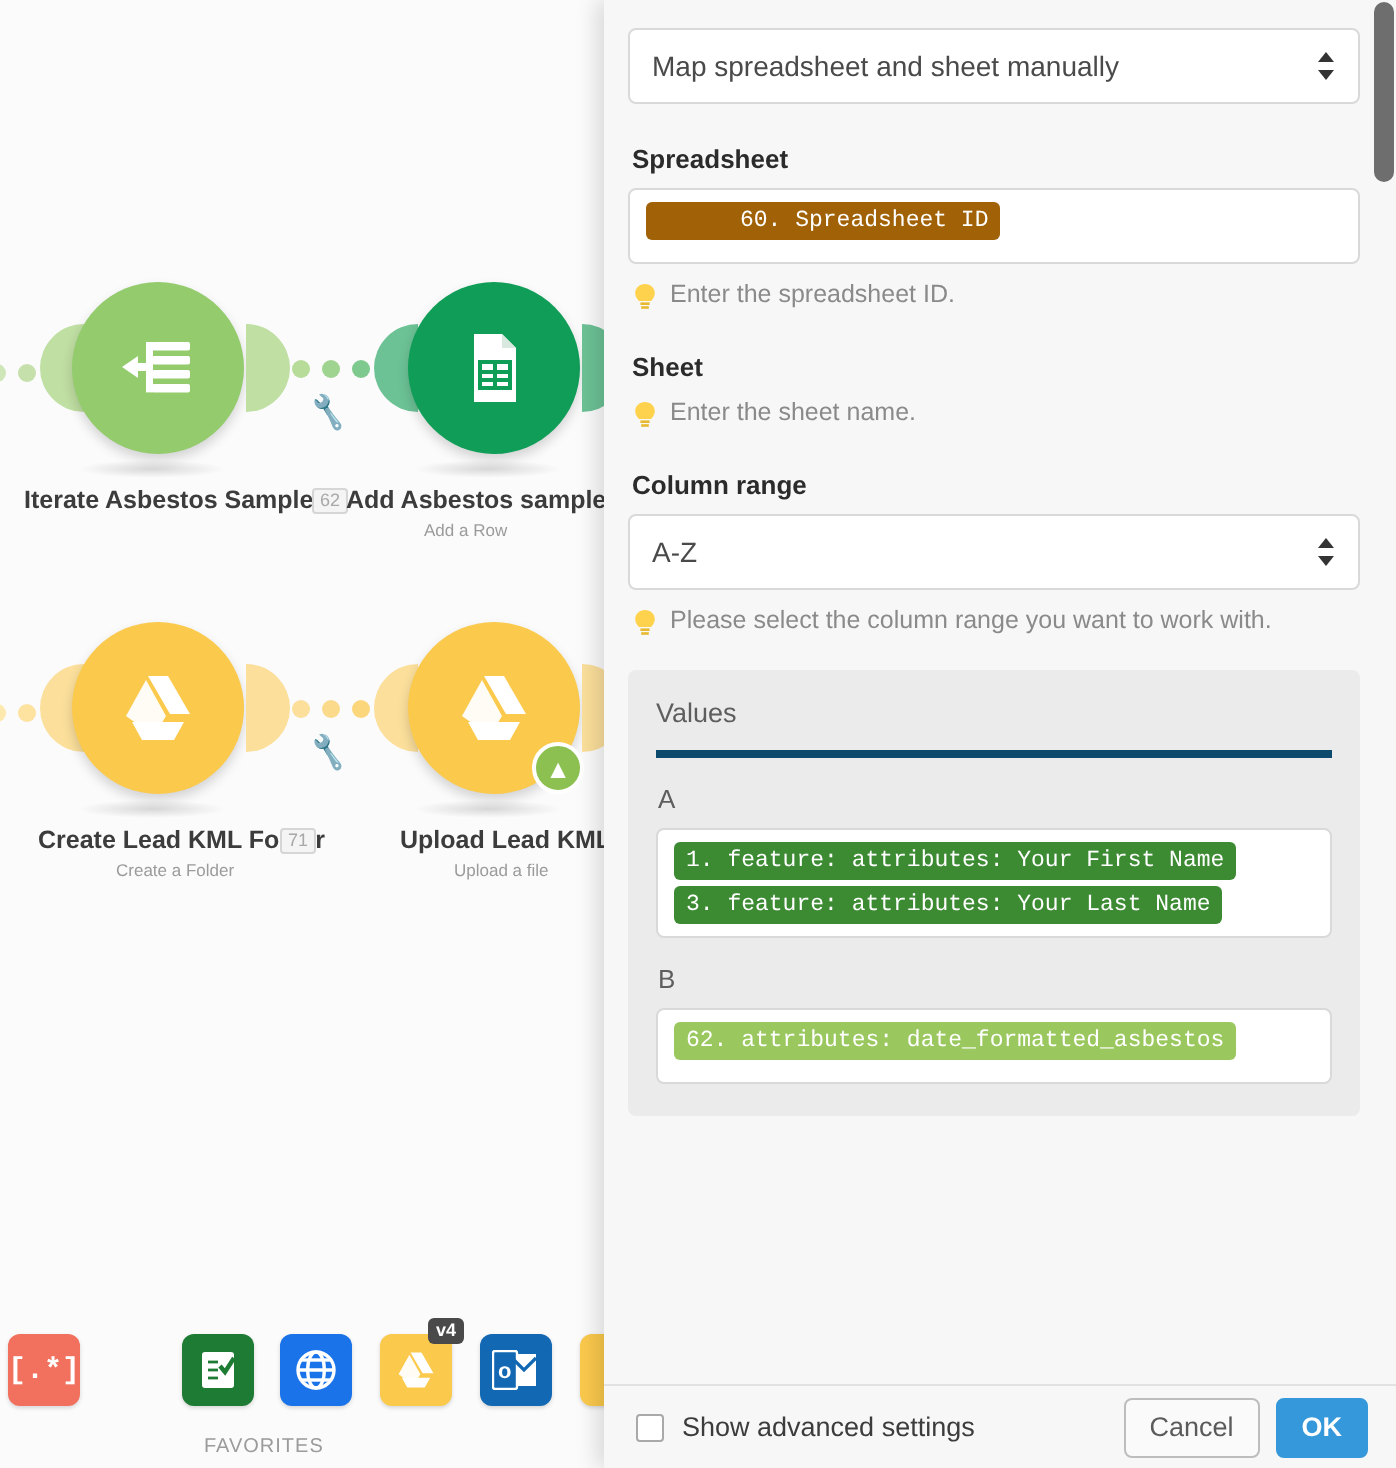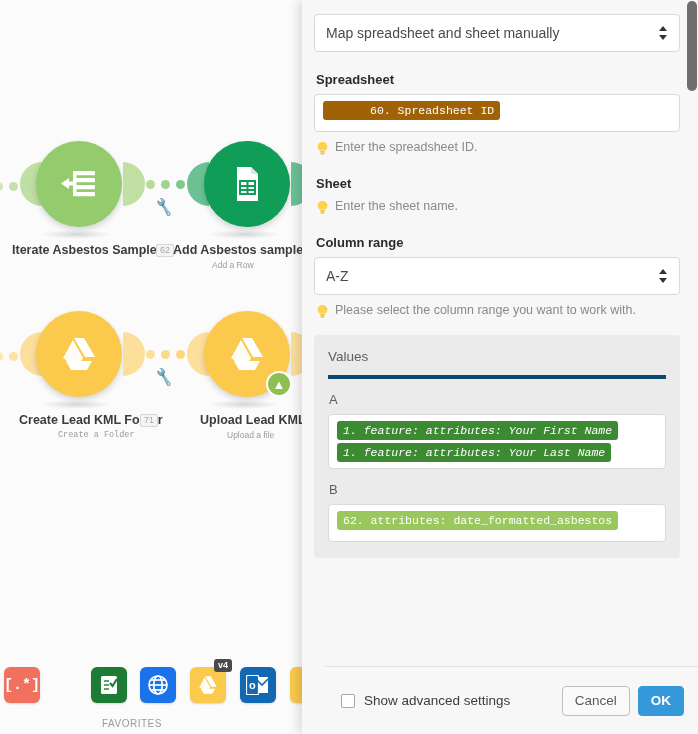--- a/index.html
+++ b/index.html
@@ -118,21 +118,21 @@
     padding: 6px 8px; display: flex; flex-wrap: wrap; gap: 3px;
     align-content: flex-start;
   }
   .tag {
     display: inline-block; border-radius: 3px;
     color: #fff; padding: 2px 6px;
     font-family: "Liberation Mono", "DejaVu Sans Mono", monospace;
     font-size: 11.5px; line-height: 15px; white-space: nowrap;
   }
   .tag.t-teal  { background: #a16207; padding-left: 47px; }
-  .tag.t-dark  { background: #3c8b33; font-style: italic; }
+  .tag.t-dark  { background: #3c8b33; }
   .tag.t-light { background: #9ac85f; }
 
   .hint {
     display: flex; align-items: flex-start; gap: 6px;
     margin: 8px 0 0 2px;
     font-size: 12.5px; color: #8a8a8a;
   }
   .bulb { flex: 0 0 auto; margin-top: 1px; }
 
   .values-card {
@@ -143,26 +143,25 @@
   .values-title {
     font-size: 13.5px; color: #5e5e5e;
     padding-bottom: 11px; border-bottom: 4px solid #0c4a6e;
   }
   .col-letter {
     font-size: 13px; color: #5e5e5e;
     margin: 13px 0 7px 1px;
   }
 
   #panel-footer {
-    flex: 0 0 auto; height: 68px;
+    flex: 0 0 auto; height: 42px;
     border-top: 1px solid #e2e2e2;
     background: #f7f7f7;
     display: flex; align-items: center;
     padding: 0 14px 0 16px;
-    margin-left: 23px;
   }
   .adv-wrap { display: flex; align-items: center; gap: 9px; cursor: pointer; }
   .adv-box {
     width: 14px; height: 14px; border: 1px solid #a9a9a9;
     background: #fff; border-radius: 2px;
   }
   .adv-text { font-size: 13.5px; color: #3c3c3c; }
   .footer-spacer { flex: 1 1 auto; }
   .btn {
     height: 30px; min-width: 58px; padding: 0 12px;
@@ -284,21 +283,21 @@
             <path d="M16 6 L26 24 L20 34 L6 24 Z" opacity=".95"></path>
             <path d="M9 27 L35 27 L30 36 L14 36 Z"></path>
           </g>
         </svg>
         <div class="upload-badge">▲</div>
       </div>
       <div class="arc-right" style="left:291px; top:32px; background:#fbdf9b; border-radius:0 22px 22px 0;"></div>
 
       <div class="node-label" style="left:19px; top:113px;">Create Lead KML Folder</div>
       <div class="node-badge" style="left:140px; top:114px;">71</div>
-      <div class="node-sublabel" style="left:58px; top:130px;font-family:Liberation Mono, monospace;">Create a Folder</div>
+      <div class="node-sublabel" style="left:58px; top:130px;">Create a Folder</div>
 
       <div class="node-label" style="left:200px; top:113px;">Upload Lead KML</div>
       <div class="node-sublabel" style="left:227px; top:130px;">Upload a file</div>
     </div>
 
     <div id="toolbar">
       <div class="app-icon" style="left:4px; background:#f1705e; font-family:'Liberation Mono',monospace; font-size:15px;">
         <span>[.*]</span>
       </div>
 
@@ -403,21 +402,21 @@
         </svg>
         <span>Please select the column range you want to work with.</span>
       </div>
 
       <div class="values-card">
         <div class="values-title">Values</div>
 
         <div class="col-letter">A</div>
         <div class="tag-input">
           <span class="tag t-dark">1. feature: attributes: Your First Name</span>
-          <span class="tag t-dark">1. feature: attributes: Your Last Name</span>
+          <span class="tag t-dark">3. feature: attributes: Your Last Name</span>
         </div>
 
         <div class="col-letter">B</div>
         <div class="tag-input">
           <span class="tag t-light">62. attributes: date_formatted_asbestos</span>
         </div>
       </div>
 
       <div id="scrollbar-track">
         <div id="scrollbar-thumb"></div>

